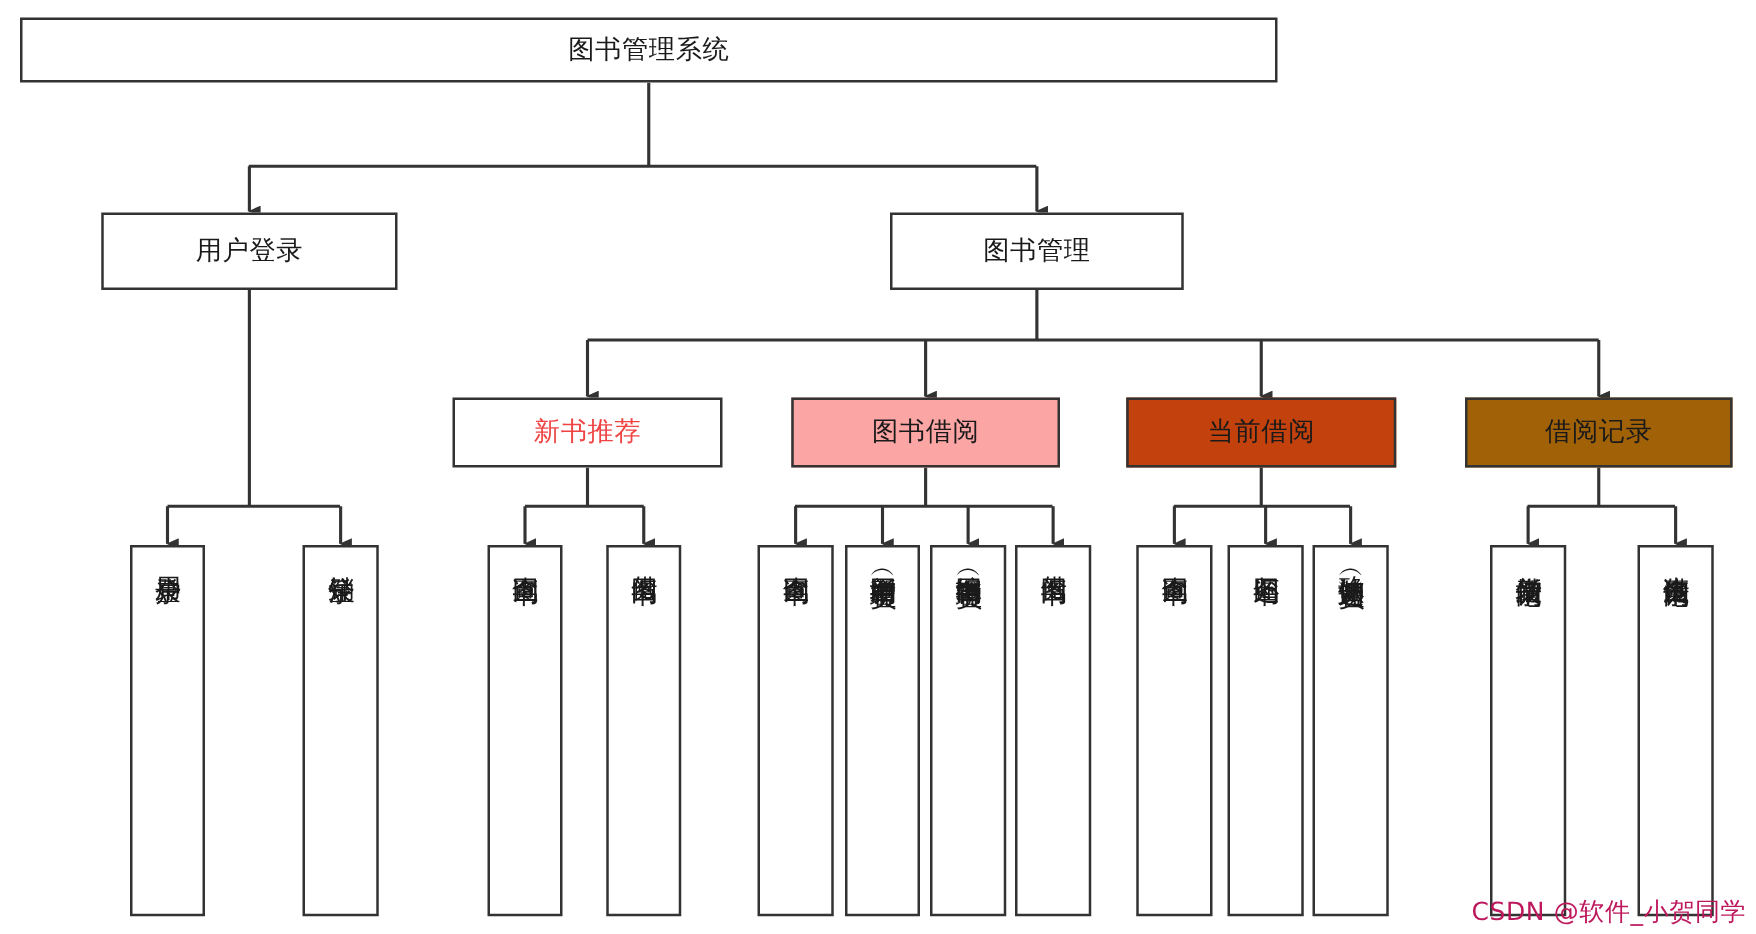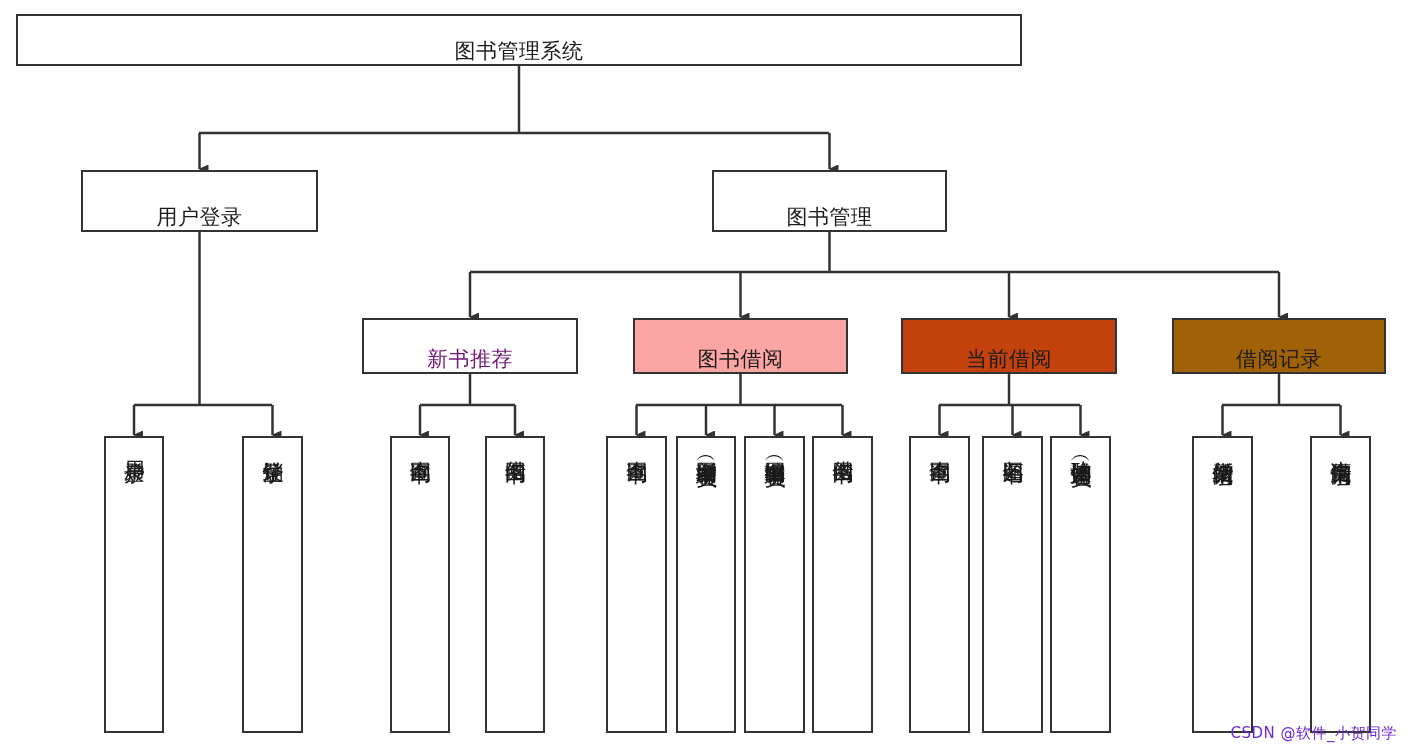--- a/index.html
+++ b/index.html
@@ -25,21 +25,21 @@
     top: 0;
     width: 1405px;
     height: 747px;
   }
   .node {
     position: absolute;
     box-sizing: border-box;
     background: #ffffff;
     border: 2px solid #333333;
     display: flex;
-    align-items: flex-end;
+    align-items: center;
     justify-content: center;
     color: #1a1a1a;
   }
   .node .node-label {
     display: block;
     text-align: center;
     line-height: 1.12;
     letter-spacing: 0.5px;
   }
   .node.horizontal .node-label {
@@ -56,22 +56,22 @@
     text-orientation: upright;
     font-size: 21px;
     line-height: 1.0;
     letter-spacing: 1px;
     white-space: nowrap;
   }
   #watermark {
     position: absolute;
     right: 8px;
     bottom: 4px;
-    font-size: 15px;
-    color: #6d28d9;
+    font-size: 20px;
+    color: #be185d;
     letter-spacing: 0.5px;
     white-space: nowrap;
     pointer-events: none;
   }
 </style>
 </head>
 <body>
 
 <div id="diagram-root">
 
@@ -121,21 +121,21 @@
   <div id="nodes-layer">
       <div class="node horizontal" style="left: 16px; top: 14px; width: 1006px; height: 52px; border-color: rgb(51, 51, 51); background: rgb(255, 255, 255); color: rgb(26, 26, 26);">
         <span class="node-label">图书管理系统</span>
       </div>
       <div class="node horizontal" style="left: 81px; top: 170px; width: 237px; height: 62px; border-color: rgb(51, 51, 51); background: rgb(255, 255, 255); color: rgb(26, 26, 26);">
         <span class="node-label">用户登录</span>
       </div>
       <div class="node horizontal" style="left: 712px; top: 170px; width: 235px; height: 62px; border-color: rgb(51, 51, 51); background: rgb(255, 255, 255); color: rgb(26, 26, 26);">
         <span class="node-label">图书管理</span>
       </div>
-      <div class="node horizontal" style="left: 362px; top: 318px; width: 216px; height: 56px; border-color: rgb(51, 51, 51); background: rgb(255, 255, 255); color: #701a75;">
+      <div class="node horizontal" style="left: 362px; top: 318px; width: 216px; height: 56px; border-color: rgb(51, 51, 51); background: rgb(255, 255, 255); color: #ef4444;">
         <span class="node-label">新书推荐</span>
       </div>
       <div class="node horizontal" style="left: 633px; top: 318px; width: 215px; height: 56px; border-color: rgb(51, 51, 51); background: #fca5a5; color: rgb(26, 26, 26);">
         <span class="node-label">图书借阅</span>
       </div>
       <div class="node horizontal" style="left: 901px; top: 318px; width: 216px; height: 56px; border-color: rgb(51, 51, 51); background: #c2410c; color: rgb(26, 26, 26);">
         <span class="node-label">当前借阅</span>
       </div>
       <div class="node horizontal" style="left: 1172px; top: 318px; width: 214px; height: 56px; border-color: rgb(51, 51, 51); background: #a16207; color: rgb(26, 26, 26);">
         <span class="node-label">借阅记录</span>

